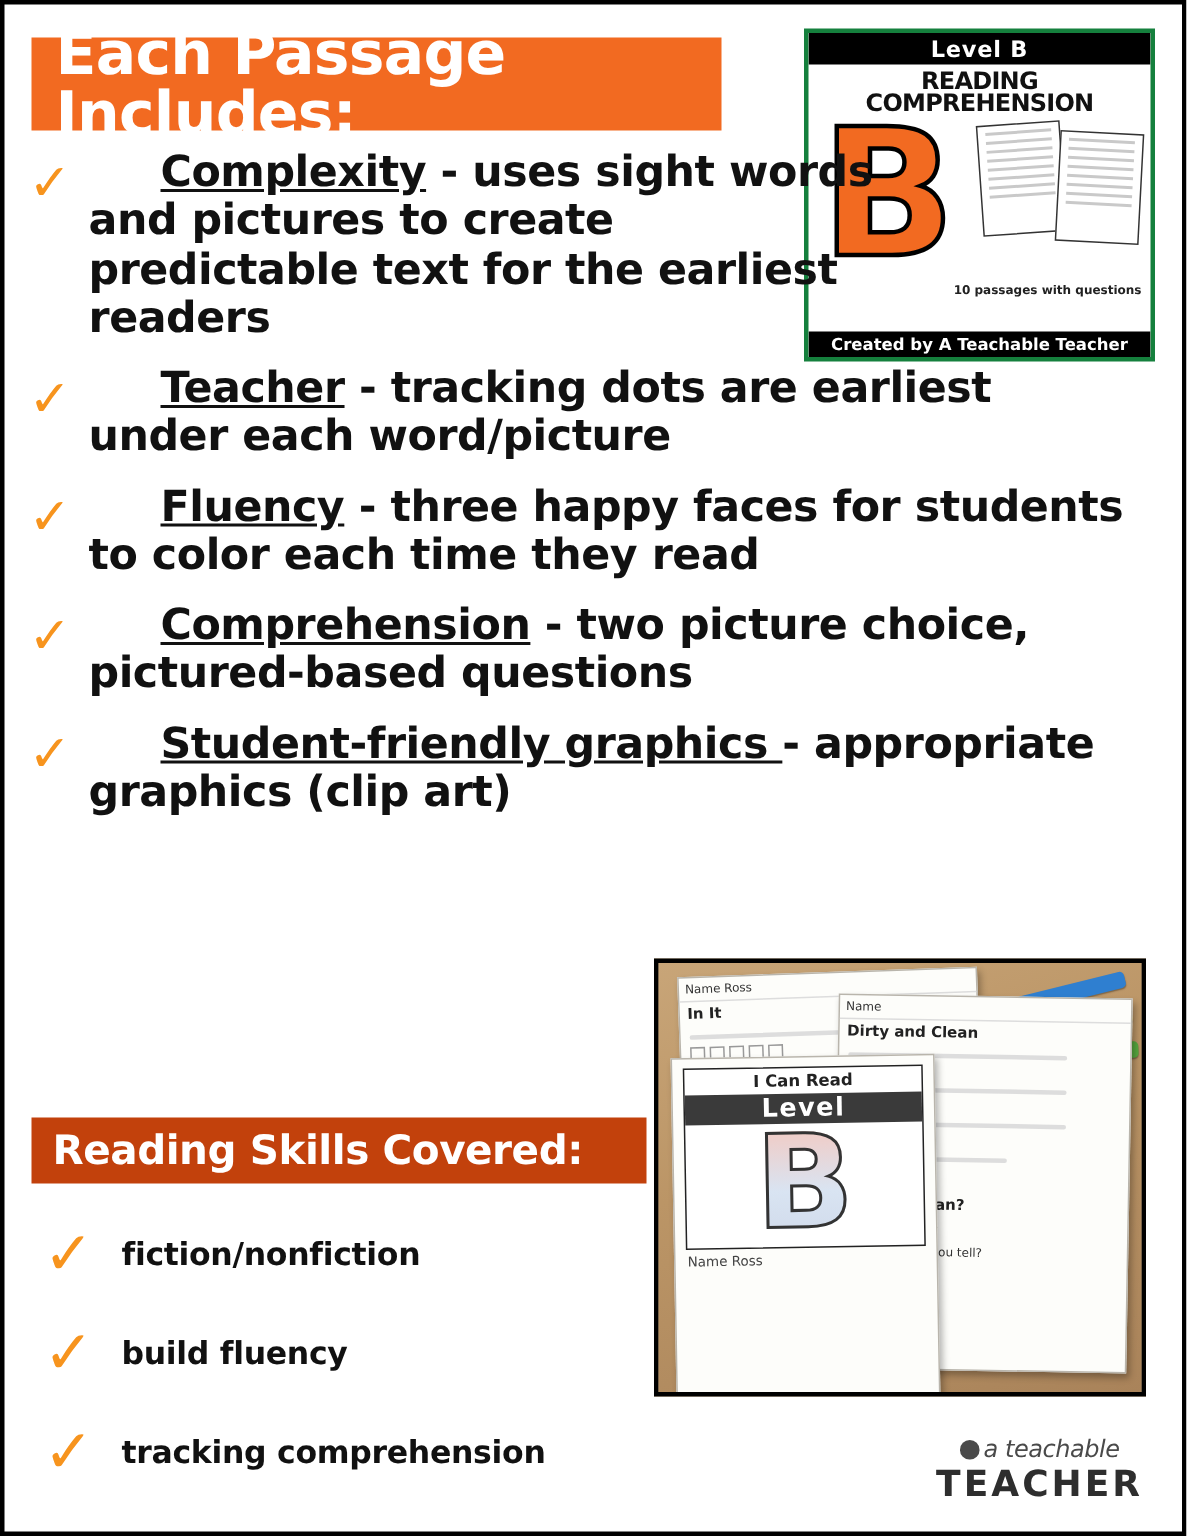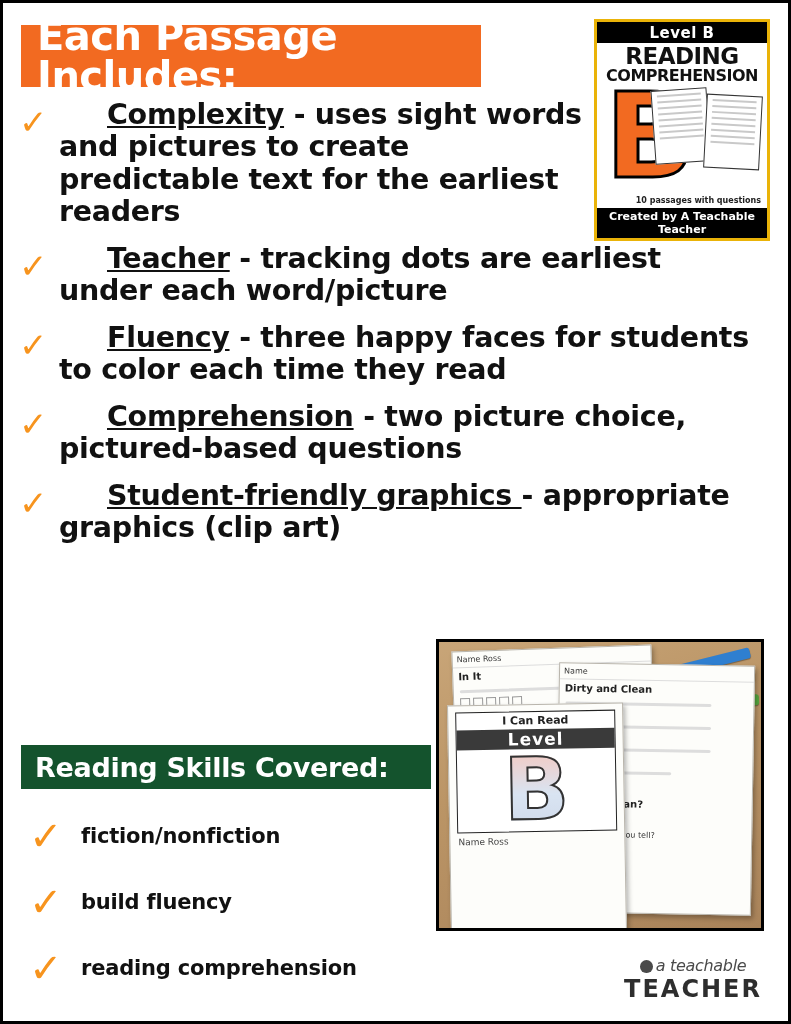--- a/index.html
+++ b/index.html
@@ -31,42 +31,42 @@
     font-weight: bold;
     letter-spacing: -0.5px;
     padding-left: 16px;
     line-height: 1;
   }
 
   
   .cover {
     position: absolute;
     right: 18px; top: 16px;
-    width: 176px; height: 222px;
+    width: 234px; height: 222px;
     background: #ffffff;
-    border: 3px solid #eab308;
+    border: 3px solid #15803d;
     overflow: hidden;
   }
   .cover-level {
     background: #000;
     color: #fff;
     text-align: center;
     font-size: 15px;
     font-weight: bold;
     padding: 2px 0 1px;
     letter-spacing: 0.5px;
   }
   .cover-title {
     text-align: center;
     color: #111;
     font-weight: bold;
     line-height: 0.95;
     padding-top: 3px;
   }
-  .cover-title .l1 { display: block; font-size: 23px; letter-spacing: -0.5px;}
+  .cover-title .l1 { display: block; font-size: 16px; letter-spacing: -0.5px;}
   .cover-title .l2 { display: block; font-size: 16px; letter-spacing: -0.5px;}
   .cover-body {
     position: relative;
     height: 126px;
   }
   .cover-B {
     position: absolute;
     left: 8px; top: -6px;
     font-size: 118px;
     font-weight: bold;
@@ -138,21 +138,21 @@
     text-decoration: underline;
     margin-left: 48px;
   }
   .feature.narrow .feature-text { max-width: 530px; }
 
   
   .banner2 {
     position: absolute;
     left: 18px; top: 742px;
     width: 410px; height: 44px;
-    background: #14532d;
+    background: #c2410c;
     display: flex; align-items: center;
   }
   .banner2-text {
     color: #fff;
     font-size: 27px;
     font-weight: bold;
     padding-left: 14px;
     letter-spacing: -0.3px;
   }
   .skills {
@@ -335,21 +335,21 @@
     <div class="skill">
       <div class="check">✓</div>
       <div class="skill-text">fiction/nonfiction</div>
     </div>
     <div class="skill">
       <div class="check">✓</div>
       <div class="skill-text">build fluency</div>
     </div>
     <div class="skill">
       <div class="check">✓</div>
-      <div class="skill-text">reading comprehension</div>
+      <div class="skill-text">tracking comprehension</div>
     </div>
   </div>
 
   <div class="photo">
     <div class="desk"></div>
 
     <div class="crayon cr1"></div>
     <div class="crayon cr2"></div>
     <div class="crayon cr3"></div>
 

